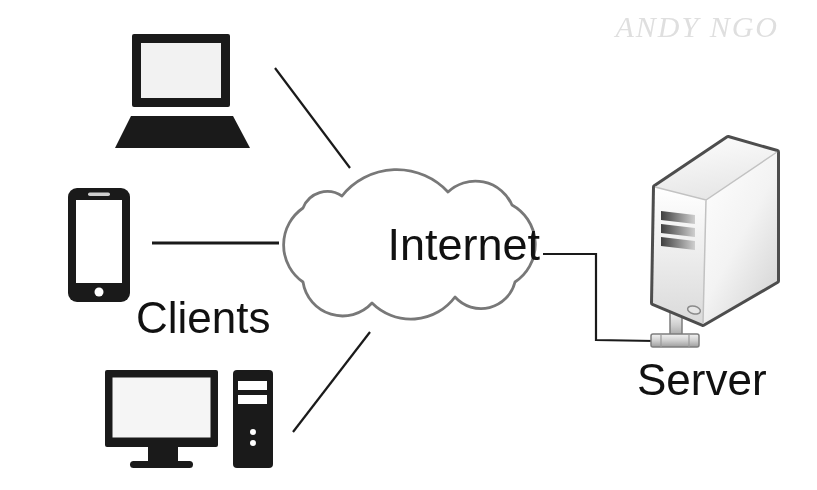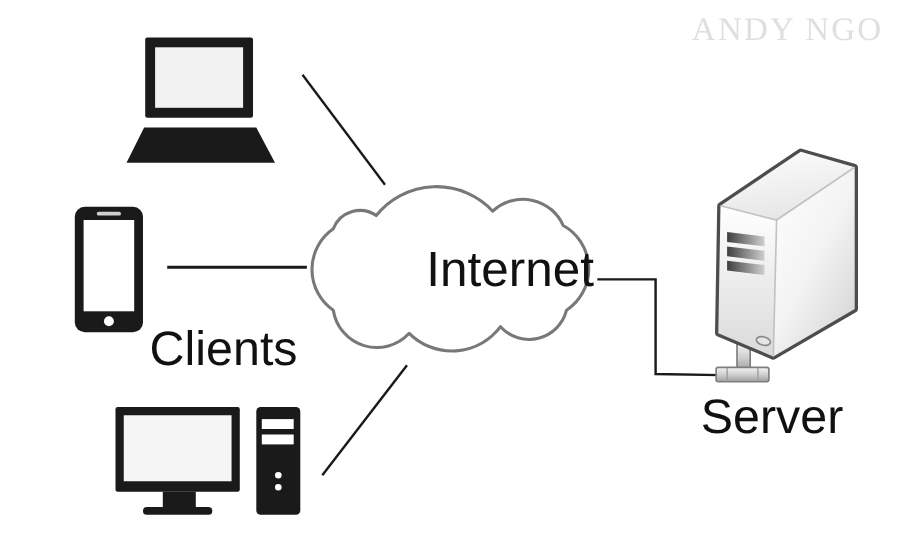--- a/index.html
+++ b/index.html
@@ -23,26 +23,27 @@
     text-align:right;font-size:45px;
   }
   .label-clients{
     left:136px;top:296px;font-size:44px;
   }
   .label-server{
     left:637px;top:358px;font-size:44px;
   }
   .watermark{
     position:absolute;
-    right:14px;top:10px;
+    right:38px;top:10px;
     font-family:"Liberation Serif", serif;
     font-size:30px;
     letter-spacing:2px;
     color:#dfdfdf;
     white-space:nowrap;
+    font-style:italic;
   }
 </style>
 </head>
 <body>
 
 <div class="canvas">
 
   <svg class="layer" width="817" height="490" viewBox="0 0 817 490">
     <defs>
       <linearGradient id="gTop" x1="0" y1="0" x2="0.3" y2="1">

